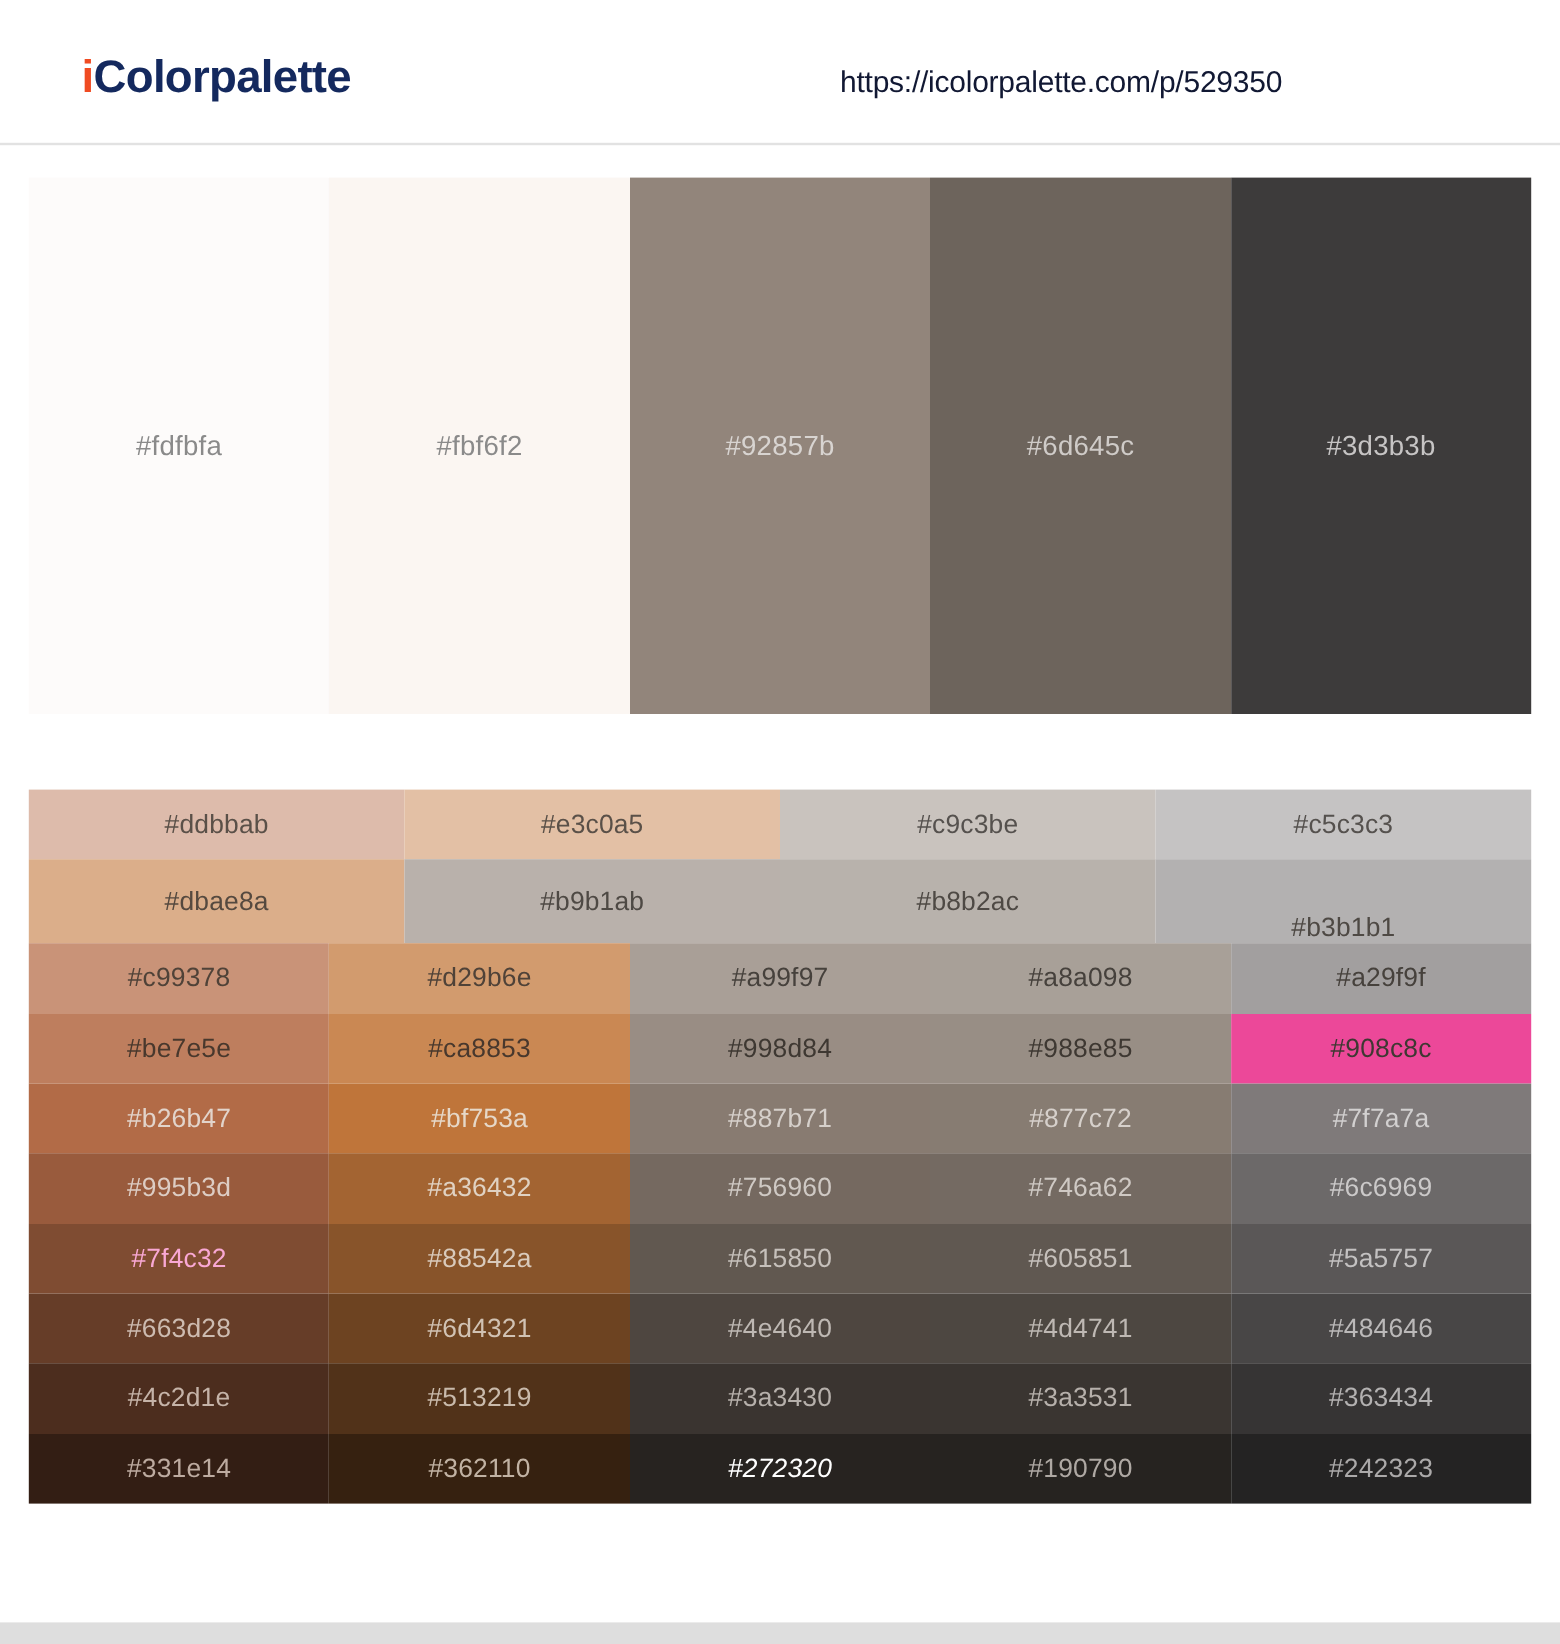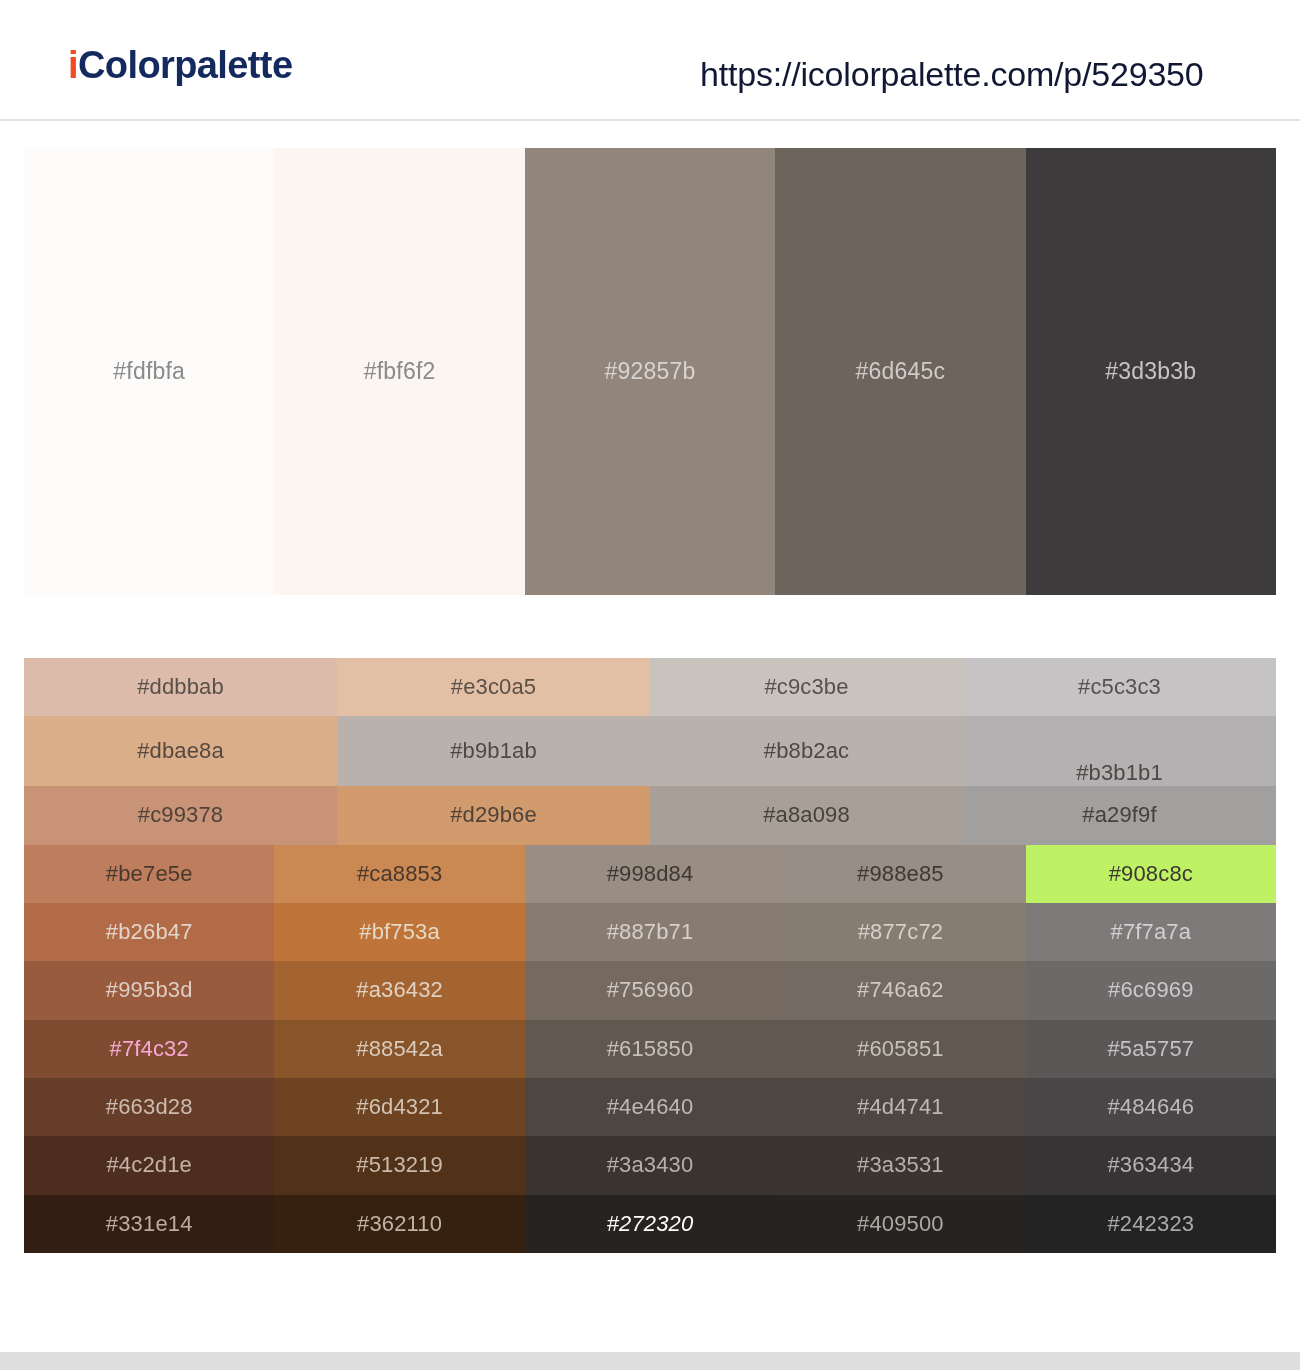--- a/index.html
+++ b/index.html
@@ -33,21 +33,21 @@
     line-height: 1;
     white-space: nowrap;
   }
   .logo .logo-i { color: #f04b22; }
   .logo .logo-rest { color: #14295e; }
 
   .page-url {
     position: absolute;
     left: 700px;
     top: 55px;
-    font-size: 34px;
+    font-size: 25px;
     color: #111833;
     font-family: "Liberation Sans", sans-serif;
     white-space: nowrap;
     letter-spacing: -0.2px;
   }
 
   
   .main-palette {
     position: absolute;
     left: 24px;
@@ -162,41 +162,44 @@
         <span class="shade-label" style="color: rgb(78, 73, 68); margin-top: 44px;">#b3b1b1</span>
       </div>
     </div>
     <div class="shade-row">
       <div class="shade-cell" style="background: rgb(201, 147, 120);">
         <span class="shade-label" style="color: rgb(79, 66, 56);">#c99378</span>
       </div>
       <div class="shade-cell" style="background: rgb(210, 155, 110);">
         <span class="shade-label" style="color: rgb(79, 66, 56);">#d29b6e</span>
       </div>
+      <div class="shade-cell" style="background: rgb(169, 159, 151);">
+        <span class="shade-label" style="color: rgb(70, 65, 60);">#a99f97</span>
+      </div>
       <div class="shade-cell" style="background: rgb(168, 160, 152);">
         <span class="shade-label" style="color: rgb(70, 65, 60);">#a8a098</span>
       </div>
       <div class="shade-cell" style="background: rgb(162, 159, 159);">
         <span class="shade-label" style="color: rgb(70, 65, 60);">#a29f9f</span>
       </div>
     </div>
     <div class="shade-row">
       <div class="shade-cell" style="background: rgb(190, 126, 94);">
         <span class="shade-label" style="color: rgb(72, 56, 45);">#be7e5e</span>
       </div>
       <div class="shade-cell" style="background: rgb(202, 136, 83);">
         <span class="shade-label" style="color: rgb(72, 56, 45); text-align: right;">#ca8853</span>
       </div>
       <div class="shade-cell" style="background: rgb(153, 141, 132);">
         <span class="shade-label" style="color: rgb(62, 56, 50);">#998d84</span>
       </div>
       <div class="shade-cell" style="background: rgb(152, 142, 133);">
         <span class="shade-label" style="color: rgb(62, 56, 50);">#988e85</span>
       </div>
-      <div class="shade-cell" style="background: #bef264;">
+      <div class="shade-cell" style="background: #ec4899;">
         <span class="shade-label" style="color: rgb(62, 56, 50);">#908c8c</span>
       </div>
     </div>
     <div class="shade-row">
       <div class="shade-cell" style="background: rgb(178, 107, 71);">
         <span class="shade-label" style="color: rgb(226, 212, 203);">#b26b47</span>
       </div>
       <div class="shade-cell" style="background: rgb(191, 117, 58);">
         <span class="shade-label" style="color: rgb(230, 216, 200);">#bf753a</span>
       </div>
@@ -282,21 +285,21 @@
       <div class="shade-cell" style="background: rgb(51, 30, 20);">
         <span class="shade-label" style="color: rgb(189, 171, 160);">#331e14</span>
       </div>
       <div class="shade-cell" style="background: rgb(54, 33, 16);">
         <span class="shade-label" style="color: rgb(193, 178, 163);">#362110</span>
       </div>
       <div class="shade-cell" style="background: rgb(39, 35, 32);">
         <span class="shade-label" style="color: #ffffff; font-style: italic;">#272320</span>
       </div>
       <div class="shade-cell" style="background: rgb(38, 35, 32);">
-        <span class="shade-label" style="color: rgb(174, 168, 163);">#409500</span>
+        <span class="shade-label" style="color: rgb(174, 168, 163);">#190790</span>
       </div>
       <div class="shade-cell" style="background: rgb(36, 35, 35);">
         <span class="shade-label" style="color: rgb(171, 169, 169);">#242323</span>
       </div>
     </div>
   </div>
 
 <div class="footer-bar" style="background: rgb(222, 222, 222);"></div>
 
 </body></html>

